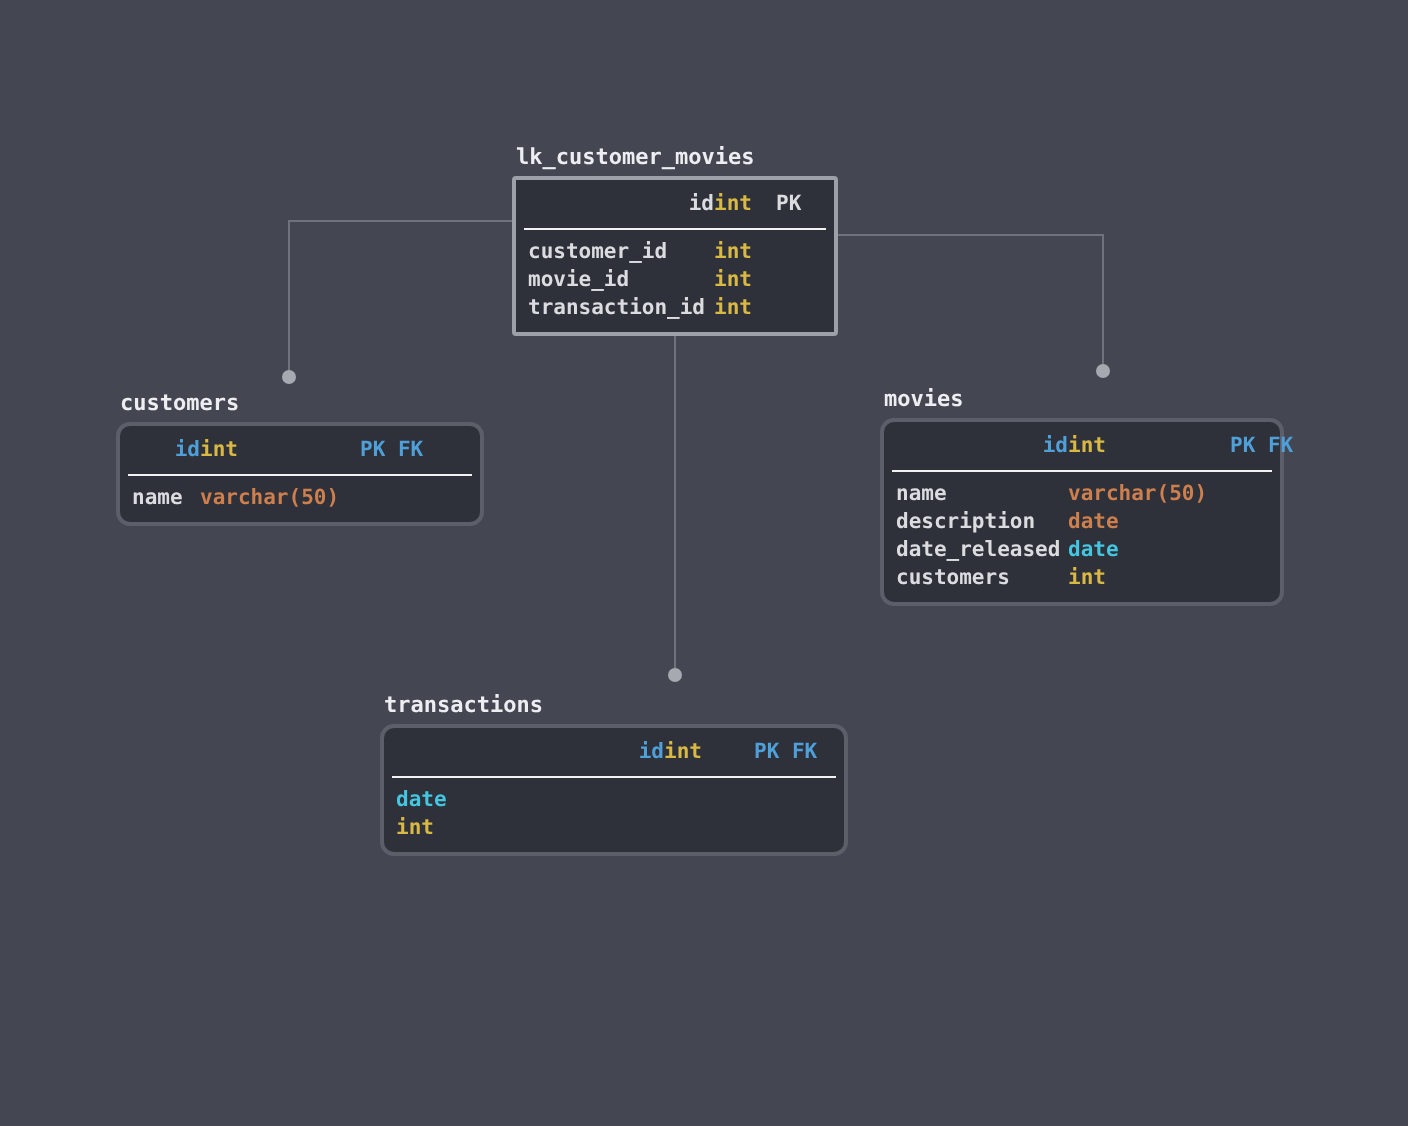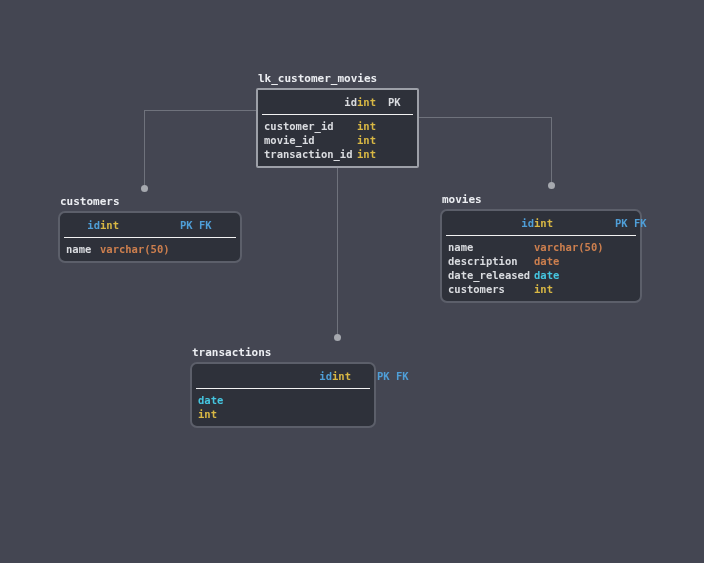--- a/index.html
+++ b/index.html
@@ -52,21 +52,21 @@
   .t-lk .col-t { width: 31px; }
 
   .t-customers { left: 58px; top: 196px; width: 184px; }
   .t-customers .col-f { width: 34px; }
   .t-customers .col-t { width: 80px; }
 
   .t-movies { left: 440px; top: 194px; width: 202px; }
   .t-movies .col-f { width: 86px; }
   .t-movies .col-t { width: 81px; }
 
-  .t-transactions { left: 190px; top: 347px; width: 186px; }
+  .t-transactions { left: 190px; top: 347px; width: 234px; }
   .t-transactions .col-f { width: 134px; }
   .t-transactions .col-t { width: 45px; }
 </style>
 </head>
 <body>
 
 <div class="canvas">
 
   <div class="conn" style="left:144px; top:110px; width:112px; height:1px;"></div>
   <div class="conn" style="left:144px; top:110px; width:1px; height:75px;"></div>

